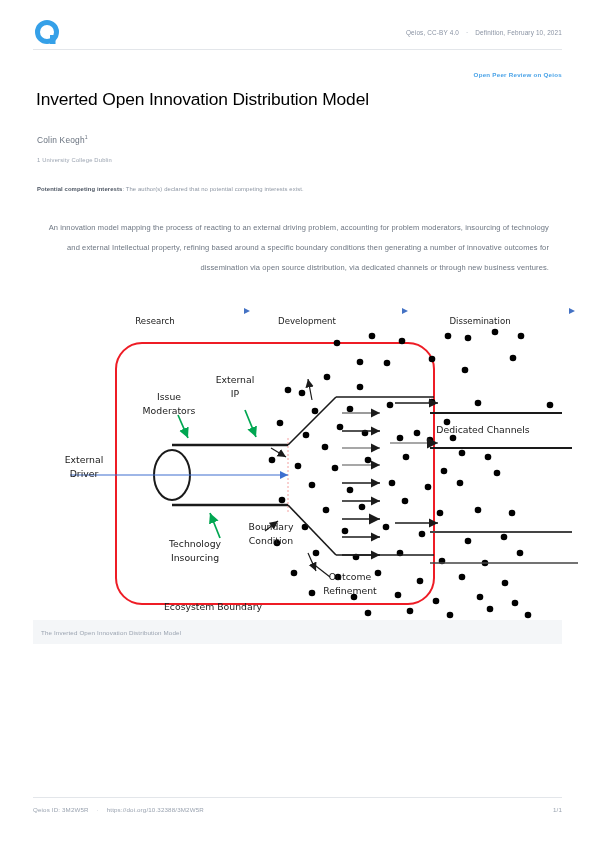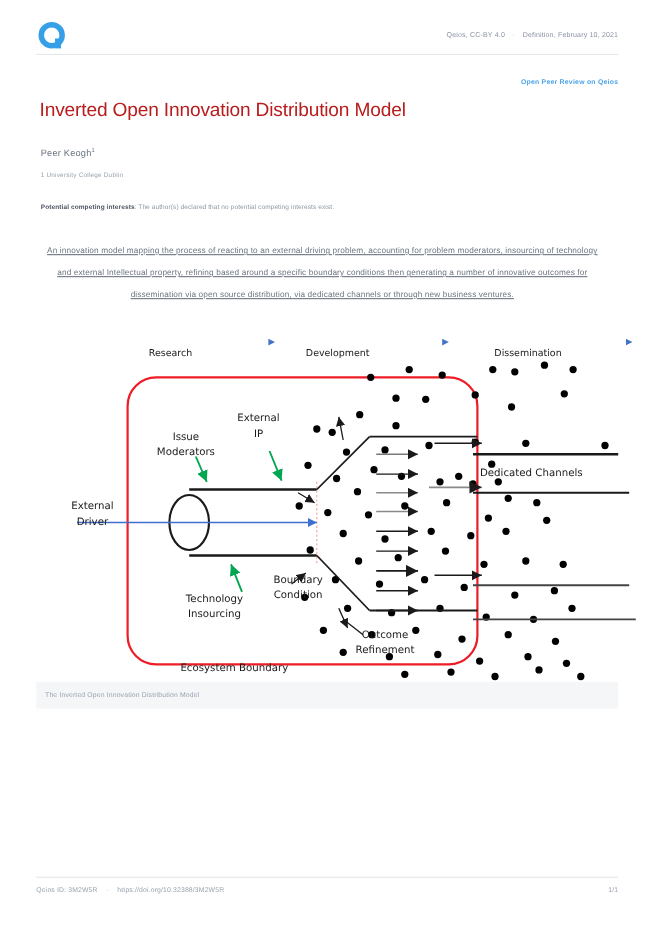--- a/index.html
+++ b/index.html
@@ -52,21 +52,21 @@
     color: #4aa3e8;
     letter-spacing: .25px;
     text-decoration: none;
     white-space: nowrap;
   }
   .doc-title {
     position: absolute;
     left: 36px; top: 89px;
     font-size: 17.4px;
     font-weight: normal;
-    color: #b91c1c;
+    color: #000000;
     letter-spacing: -.15px;
     margin: 0;
     white-space: nowrap;
   }
   .author-line {
     position: absolute;
     left: 37px; top: 134px;
     font-size: 8.4px;
     color: #69727f;
     letter-spacing: .2px;
@@ -91,22 +91,21 @@
 
   
   .abstract {
     position: absolute;
     left: 37px; top: 218px;
     width: 512px;
     font-size: 7.5px;
     line-height: 20px;
     color: #6d7682;
     letter-spacing: .12px;
-    text-align: center;
-    text-decoration: underline;
+    text-align: right;
   }
 
   
   .figure {
     position: absolute;
     left: 50px; top: 305px;
     width: 529px; height: 340px;
   }
   .figure svg { display: block; }
   .figure-caption {
@@ -175,21 +174,21 @@
     <span>Definition, February 10, 2021</span>
   </div>
   <div class="header-rule"></div>
 </div>
 
 <a class="peer-review-link" href="#">Open Peer Review on Qeios</a>
 
 <h1 class="doc-title">Inverted Open Innovation Distribution Model</h1>
 
 <div class="author-line">
-  <span>Peer Keogh</span><sup>1</sup>
+  <span>Colin Keogh</span><sup>1</sup>
 </div>
 <div class="affiliation">1 University College Dublin</div>
 
 <div class="competing">
   <b>Potential competing interests</b><span>: The author(s) declared that no potential competing interests exist.</span>
 </div>
 
 <div class="abstract">An innovation model mapping the process of reacting to an external driving problem, accounting for problem moderators, insourcing of technology and external Intellectual property, refining based around a specific boundary conditions then generating a number of innovative outcomes for dissemination via open source distribution, via dedicated channels or through new business ventures.</div>
 
 <div class="figure">

